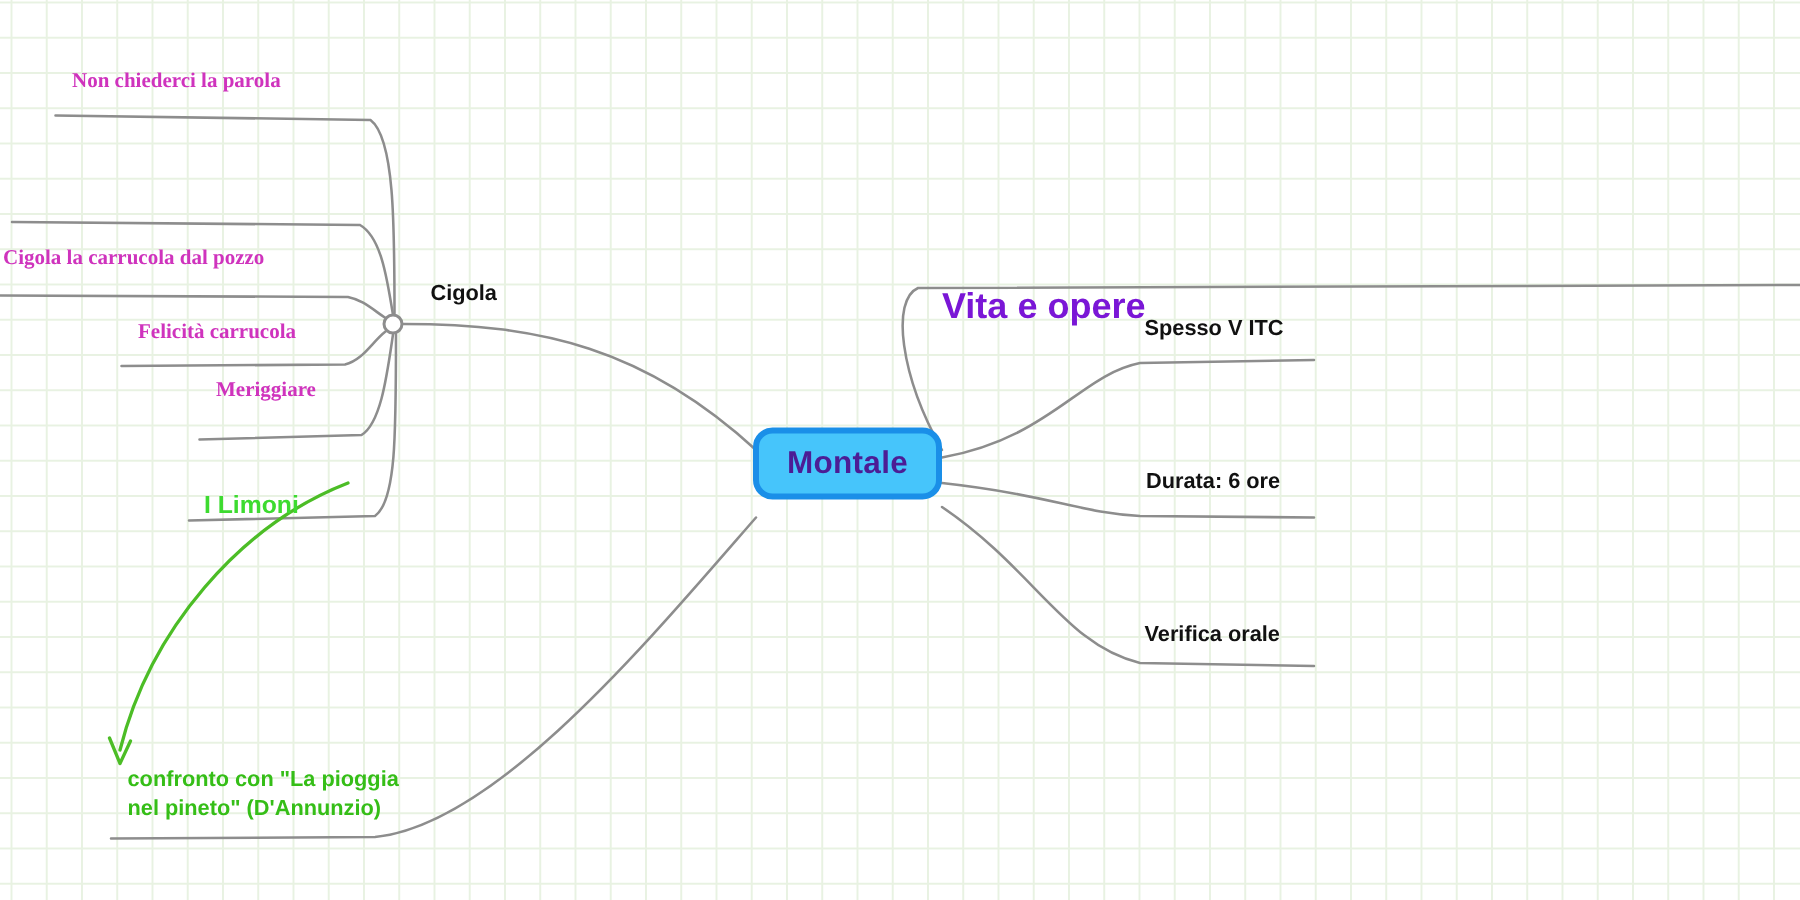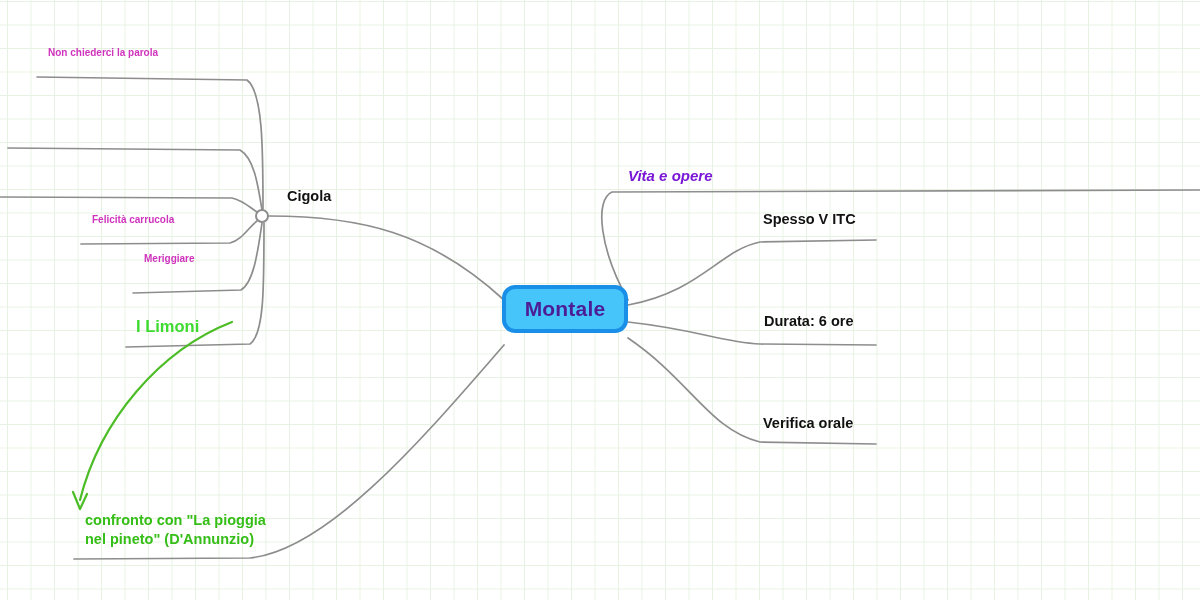--- a/index.html
+++ b/index.html
@@ -26,25 +26,25 @@
     width: 1200px;
     height: 600px;
     pointer-events: none;
   }
   .node {
     position: absolute;
     white-space: pre;
     font-weight: bold;
     line-height: 1.32;
   }
-  .node-magenta { color: #cf33bd; font-size: 10px; }
+  .node-magenta { color: #cf33bd; font-size: 14px; font-family: Liberation Serif, serif; }
   .node-green-bright { color: #3ddb30; font-size: 16.5px; }
   .node-green-dark { color: #35be17; font-size: 14.5px; }
   .node-black { color: #111111; font-size: 14.5px; }
-  .node-purple { color: #7a16d6; font-size: 15px; font-style: italic; }
+  .node-purple { color: #7a16d6; font-size: 24px; }
   .node-purple .url-line {
     text-decoration: underline;
     text-underline-offset: 2px;
   }
   #center-node {
     position: absolute;
     left: 502px;
     top: 285px;
     width: 126px;
     height: 48px;
@@ -115,26 +115,27 @@
     <span>Montale</span>
   </div>
 
   <div id="testi-hub"></div>
 
   <div class="node node-black" style="left:287px; top:187px;">Cigola</div>
 
   <div class="node node-magenta" style="left:48px; top:46px;">Non chiederci la parola</div>
 
 
+  <div class="node node-magenta" style="left:2px; top:164px;">Cigola la carrucola dal pozzo</div>
 
   <div class="node node-magenta" style="left:92px; top:213px;">Felicità carrucola</div>
 
   <div class="node node-magenta" style="left:144px; top:252px;">Meriggiare</div>
 
-  <div class="node node-green-bright" style="left:136px; top:316px;">I Limoni</div>
+  <div class="node node-green-bright" style="left:136px; top:327px;">I Limoni</div>
 
   <div class="node node-green-dark" style="left:85px; top:511px;">confronto con "La pioggia
 nel pineto" (D'Annunzio)</div>
 
   <div class="node node-black" style="left:763px; top:210px;">Spesso V ITC</div>
 
   <div class="node node-black" style="left:764px; top:312px;">Durata: 6 ore</div>
 
   <div class="node node-black" style="left:763px; top:414px;">Verifica orale</div>
 

